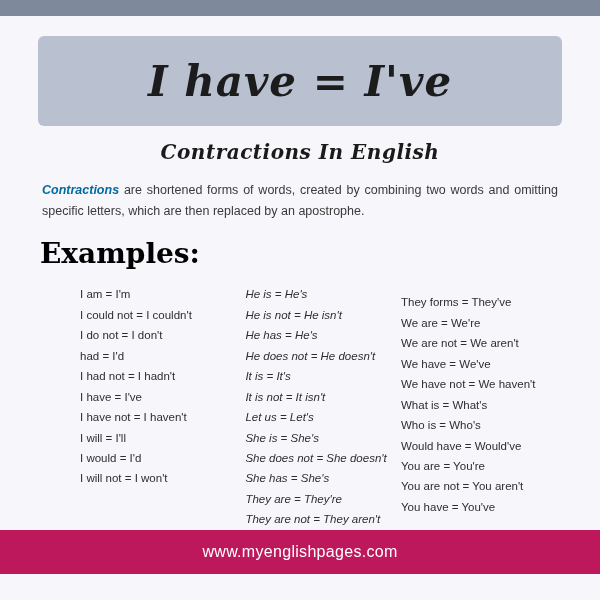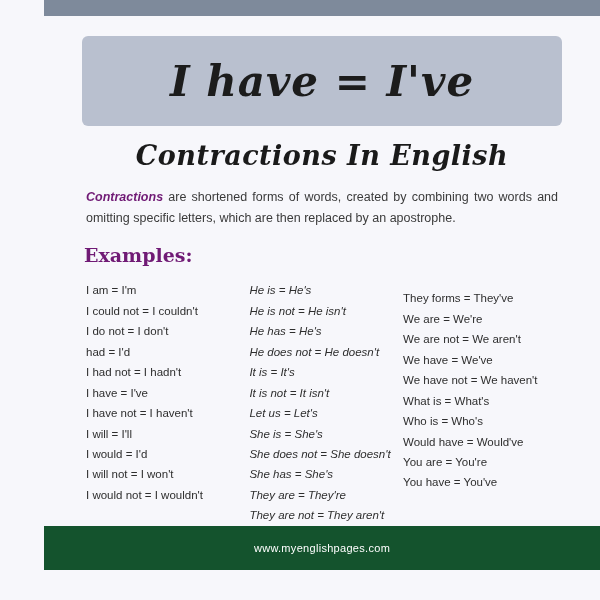--- a/index.html
+++ b/index.html
@@ -14,21 +14,20 @@
     overflow: hidden;
   }
   .page {
     position: relative;
     width: 600px;
     height: 428px;
     background: #f7f7fb;
     box-sizing: border-box;
     display: flex;
     flex-direction: column;
-    padding-left: 44px;
   }
   .top-bar {
     height: 16px;
     background: #7e8a9b;
     width: 100%;
     flex: 0 0 auto;
   }
   .content {
     flex: 1 1 auto;
     padding: 0 38px;
@@ -51,73 +50,74 @@
     font-size: 42px;
     color: #1c1c1c;
     letter-spacing: 1px;
   }
   .subtitle {
     text-align: center;
     margin-top: 14px;
     font-family: "DejaVu Serif", serif;
     font-style: italic;
     font-weight: bold;
-    font-size: 27px;
+    font-size: 20px;
     color: #1a1a1a;
     letter-spacing: 0.5px;
   }
   .intro {
     margin-top: 16px;
     font-size: 12.5px;
     line-height: 1.65;
     color: #3a3a3a;
     text-align: justify;
     padding: 0 4px;
   }
   .intro b {
     font-style: italic;
     font-weight: bold;
-    color: #701a75;
+    color: #0369a1;
   }
   .examples-head {
     margin-top: 16px;
     font-family: "DejaVu Serif", serif;
     font-weight: bold;
-    font-size: 19px;
-    color: #701a75;
+    font-size: 28px;
+    color: #000000;
     padding-left: 2px;
   }
   .columns {
     display: flex;
     margin-top: 14px;
     padding-left: 4px;
     gap: 8px;
+    margin-left: 38px;
   }
   .col {
     font-size: 11.5px;
     line-height: 1.78;
     color: #2e2e2e;
   }
   .col-1 { width: 176px; }
   .col-2 { width: 165px; }
   .col-3 { width: 180px; }
   .col-2 { padding-top: 0; font-style: italic; }
   .col-3 { padding-top: 8px; }
   .col div {
     white-space: nowrap;
   }
   .footer {
     flex: 0 0 auto;
     height: 44px;
-    background: #14532d;
+    background: #be185d;
     color: #ffffff;
     display: flex;
     align-items: center;
     justify-content: center;
-    font-size: 11px;
+    font-size: 16px;
     letter-spacing: 0.3px;
   }
 </style>
 </head>
 <body>
 
 <div class="page">
 
   <div class="top-bar"></div>
 
@@ -141,21 +141,20 @@
         <div>I am = I'm</div>
         <div>I could not = I couldn't</div>
         <div>I do not = I don't</div>
         <div> had = I'd</div>
         <div>I had not = I hadn't</div>
         <div>I have = I've</div>
         <div>I have not = I haven't</div>
         <div>I will = I'll</div>
         <div>I would = I'd</div>
         <div>I will not = I won't</div>
-        <div>I would not = I wouldn't</div>
       </div>
 
       <div class="col col-2">
         <div>He is = He's</div>
         <div>He is not = He isn't</div>
         <div>He has = He's</div>
         <div>He does not = He doesn't</div>
         <div>It is = It's</div>
         <div>It is not = It isn't</div>
         <div>Let us = Let's</div>
@@ -169,20 +168,21 @@
       <div class="col col-3">
         <div>They forms = They've</div>
         <div>We are = We're</div>
         <div>We are not = We aren't</div>
         <div>We have = We've</div>
         <div>We have not = We haven't</div>
         <div>What is = What's</div>
         <div>Who is = Who's</div>
         <div>Would have = Would've</div>
         <div>You are = You're</div>
+        <div>You are not = You aren't</div>
         <div>You have = You've</div>
       </div>
 
     </div>
   </div>
 
   <div class="footer">
     <span>www.myenglishpages.com</span>
   </div>
 

